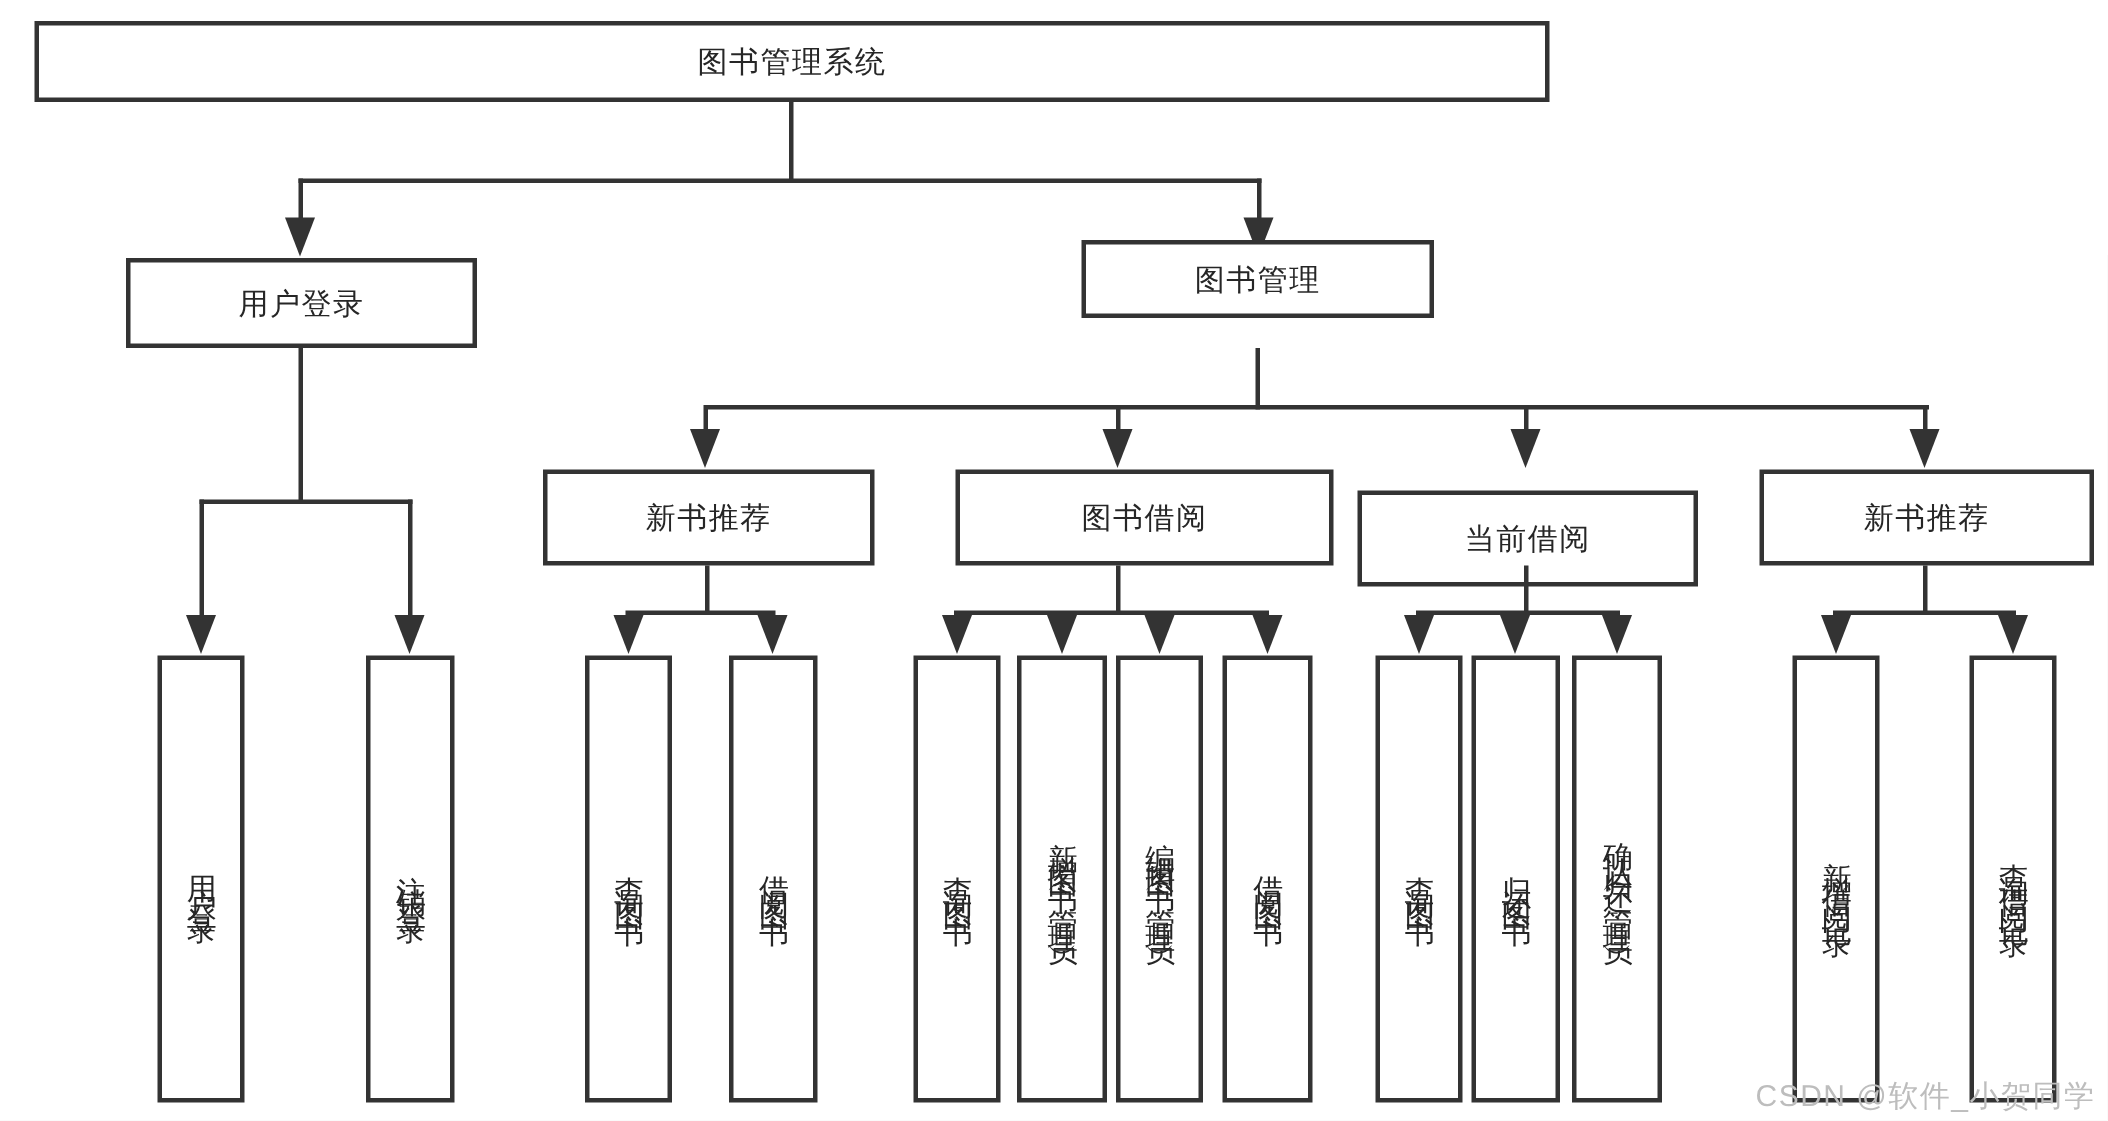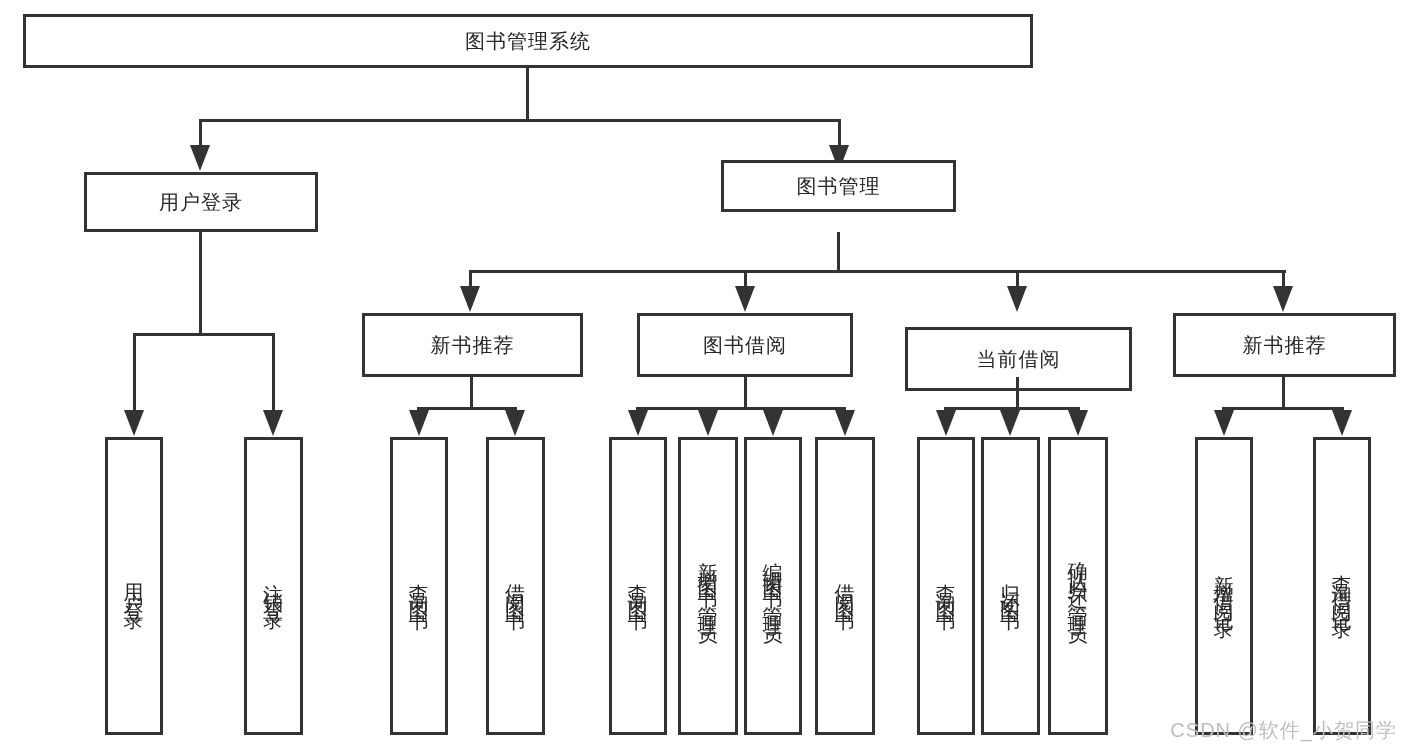--- a/index.html
+++ b/index.html
@@ -97,21 +97,21 @@
   <div class="line" style="left:1016px;top:270px;width:3px;height:17px"></div>
   <div class="line" style="left:1282px;top:270px;width:3px;height:17px"></div>
   <div class="arrow" style="left:460px;top:286px"></div>
   <div class="arrow" style="left:735px;top:286px"></div>
   <div class="arrow" style="left:1007px;top:286px"></div>
   <div class="arrow" style="left:1273px;top:286px"></div>
 
   <div class="box" style="left:362px;top:313px;width:221px;height:64px">
     <span class="hlabel">新书推荐</span>
   </div>
-  <div class="box" style="left:637px;top:313px;width:216px;height:64px">
+  <div class="box" style="left:637px;top:313px;width:252px;height:64px">
     <span class="hlabel">图书借阅</span>
   </div>
   <div class="box" style="left:905px;top:327px;width:227px;height:64px">
     <span class="hlabel">当前借阅</span>
   </div>
   <div class="box" style="left:1173px;top:313px;width:223px;height:64px">
     <span class="hlabel">新书推荐</span>
   </div>
 
   <div class="line" style="left:470px;top:377px;width:3px;height:33px"></div>

